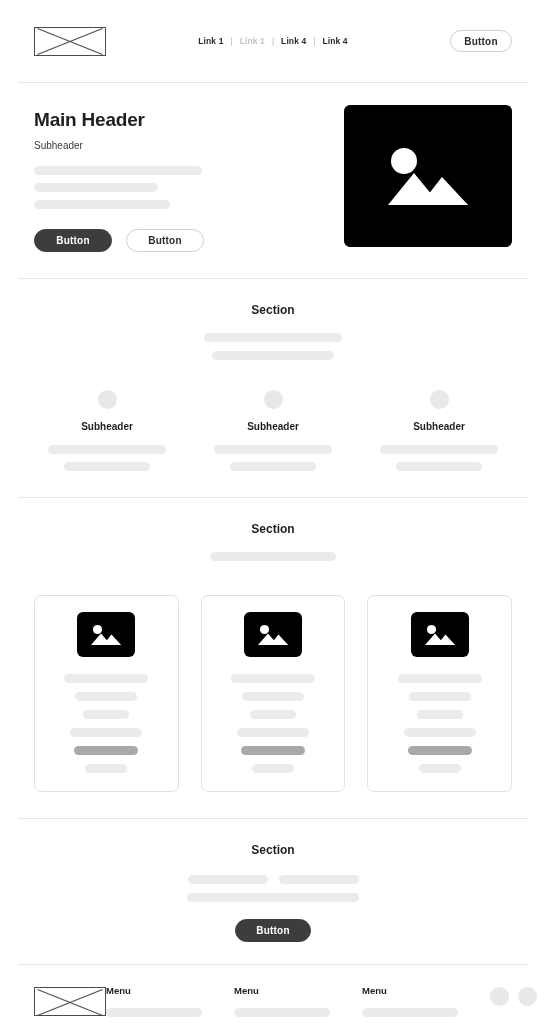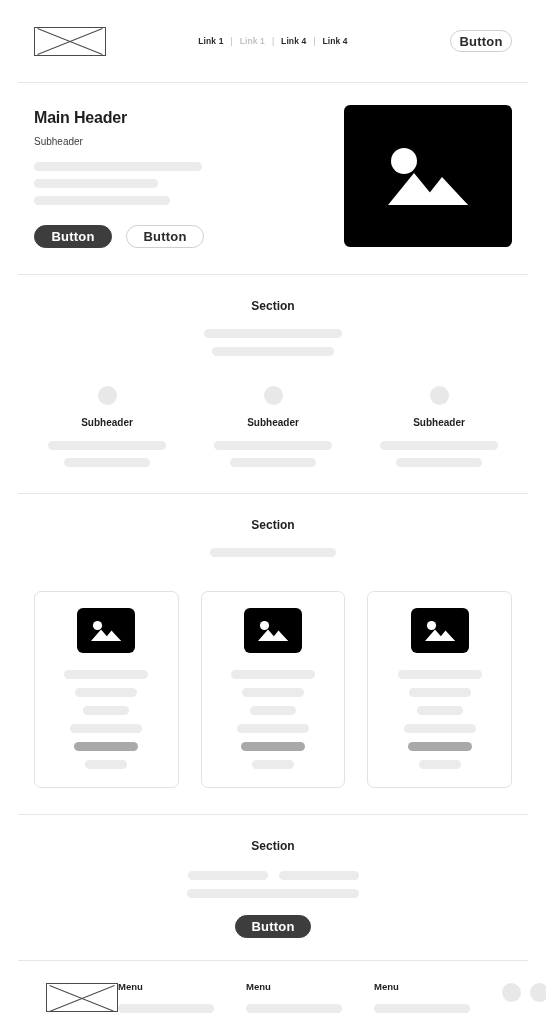--- a/index.html
+++ b/index.html
@@ -37,31 +37,31 @@
     height: 82px; display: flex; align-items: center;
     padding: 0 34px; position: relative;
   }
   .header-logo { width: 72px; height: 29px; --a1: 21.9deg; --a2: -21.9deg; }
   .nav { position: absolute; left: 50%; transform: translateX(-50%); display: flex; align-items: center; gap: 7px; }
   .nav a { font-size: 8.5px; font-weight: bold; color: #2b2b2b; text-decoration: none; letter-spacing: .1px; }
   .nav a.muted { color: #c2c2c2; }
   .nav .sep { font-size: 8.5px; color: #b8b8b8; }
   .btn {
     display: inline-flex; align-items: center; justify-content: center;
-    font-size: 13px; font-weight: bold; letter-spacing: .2px;
+    font-size: 10px; font-weight: bold; letter-spacing: .2px;
     border-radius: 999px; cursor: pointer; white-space: nowrap;
   }
   .btn-outline { background: #fff; border: 1px solid #cfcfcf; color: #2b2b2b; }
   .btn-solid  { background: #3d3d3d; border: 1px solid #3d3d3d; color: #fff; }
   .header-btn { margin-left: auto; width: 62px; height: 22px; }
 
   
   .hero { display: flex; padding: 22px 34px 26px 34px; gap: 18px; }
   .hero-left { width: 236px; padding-top: 4px; }
-  .hero-title { font-size: 16px; font-weight: bold; color: #1f1f1f; letter-spacing: -.2px; }
+  .hero-title { font-size: 19px; font-weight: bold; color: #1f1f1f; letter-spacing: -.2px; }
   .hero-sub { font-size: 10px; color: #3c3c3c; margin-top: 9px; }
   .hero-lines { margin-top: 15px; display: flex; flex-direction: column; gap: 8px; }
   .hero-actions { margin-top: 20px; display: flex; gap: 14px; }
   .hero-actions .btn { width: 78px; height: 23px; }
   .hero-right { flex: 1; display: flex; align-items: flex-start; justify-content: flex-end; }
   .hero-img { width: 168px; height: 142px; }
 
   
   .section { padding: 24px 34px 26px 34px; }
   .section-title { font-size: 12px; font-weight: bold; color: #1f1f1f; text-align: center; }
@@ -84,21 +84,21 @@
   .card-img { width: 58px; height: 45px; }
   .card-lines { margin-top: 17px; width: 100%; display: flex; flex-direction: column; align-items: center; gap: 9px; }
 
   
   .cta-lines { margin-top: 18px; display: flex; flex-direction: column; align-items: center; gap: 9px; }
   .cta-row { display: flex; gap: 11px; justify-content: center; }
   .cta-btn-wrap { margin-top: 17px; display: flex; justify-content: center; }
   .cta-btn { width: 76px; height: 23px; }
 
   
-  .footer { padding: 20px 34px 0 34px; margin-left: 12px; }
+  .footer { padding: 20px 34px 0 34px; }
   .footer-top { display: flex; gap: 0; }
   .footer-brand { width: 90px; padding-top: 2px; }
   .footer-logo { width: 72px; height: 29px; --a1: 21.9deg; --a2: -21.9deg; }
   .footer-cols { flex: 1; display: flex; gap: 18px; }
   .fcol { width: 110px; }
   .fcol-title { font-size: 9.5px; font-weight: bold; color: #1f1f1f; }
   .fcol-lines { margin-top: 12px; display: flex; flex-direction: column; gap: 9px; }
   .social { display: flex; gap: 9px; align-items: flex-start; padding-top: 2px; }
   .social .circle { width: 19px; height: 19px; }
 </style>

